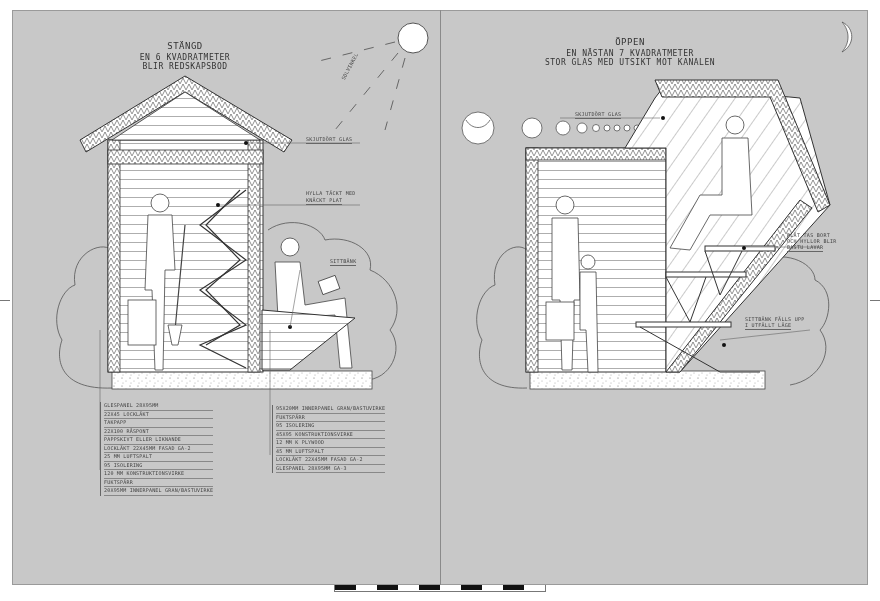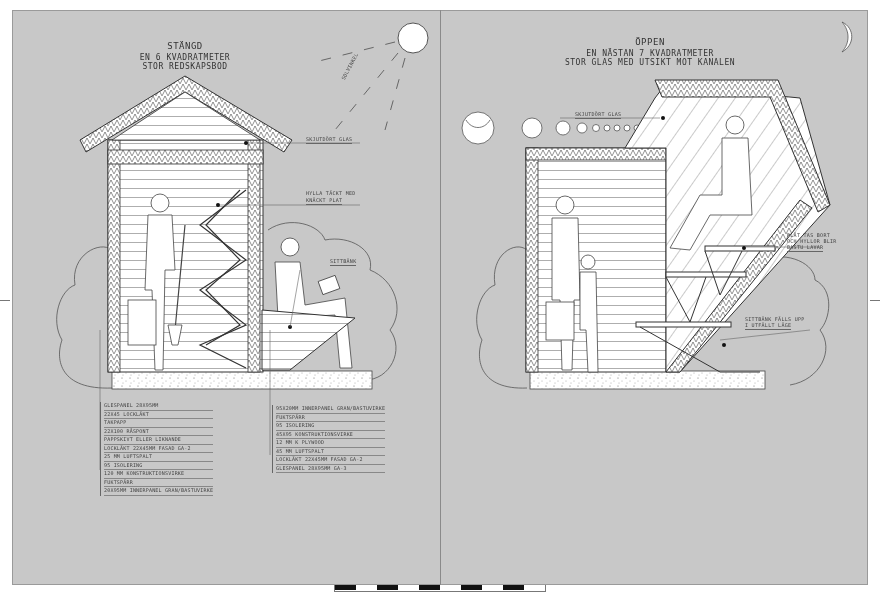--- a/index.html
+++ b/index.html
@@ -176,23 +176,23 @@
   <circle cx="663" cy="118" r="2" fill="#111"></circle>
   <circle cx="744" cy="248" r="2" fill="#111"></circle>
   <circle cx="724" cy="345" r="2" fill="#111"></circle>
   <circle cx="246" cy="143" r="2" fill="#111"></circle>
   <circle cx="218" cy="205" r="2" fill="#111"></circle>
 </svg>
 
 <div class="title" style="left:120px;top:42px;width:130px;">
   <span class="main">STÄNGD</span>
   <span class="sub">EN 6 KVADRATMETER</span>
-  <span class="sub">STOR REDSKAPSBOD</span>
-</div>
-<div class="title" style="left:560px;top:38px;width:180px;">
+  <span class="sub">BLIR REDSKAPSBOD</span>
+</div>
+<div class="title" style="left:540px;top:38px;width:180px;">
   <span class="main">ÖPPEN</span>
   <span class="sub">EN NÄSTAN 7 KVADRATMETER</span>
   <span class="sub">STOR GLAS MED UTSIKT MOT KANALEN</span>
 </div>
 
 <div class="label" style="left:340px;top:78px;transform:rotate(-62deg);transform-origin:left top;border:none;">SOLVINKEL</div>
 <div class="label" style="left:306px;top:136px;">SKJUTDÖRT GLAS</div>
 <div class="label" style="left:306px;top:190px;border:none;">HYLLA TÄCKT MED</div>
 <div class="label" style="left:306px;top:197px;">KNÄCKT PLAT</div>
 <div class="label" style="left:330px;top:258px;">SITTBÄNK</div>

